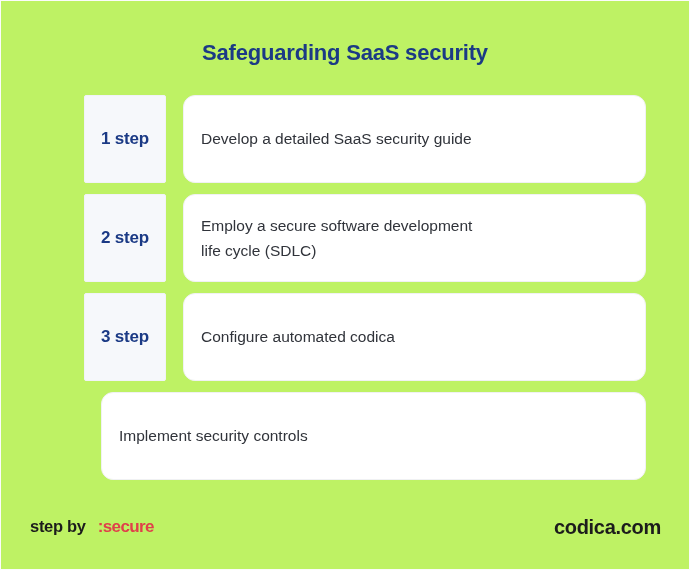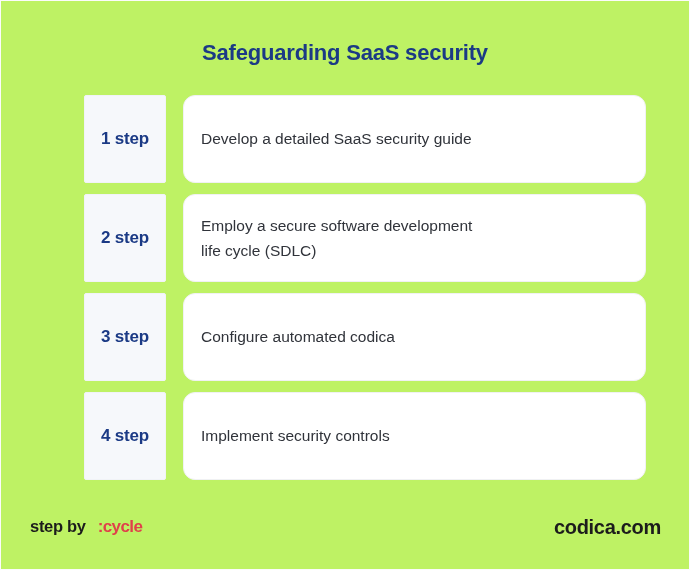--- a/index.html
+++ b/index.html
@@ -161,31 +161,28 @@
     <div class="step-row">
       <div class="step-badge">
         <span class="step-badge-label">3 step</span>
       </div>
       <div class="step-card">
         <span class="step-card-text">Configure automated codica</span>
       </div>
     </div>
 
     <div class="step-row">
-      <div class="step-badge">
-        <span class="step-badge-label">4 step</span>
-      </div>
       <div class="step-card">
         <span class="step-card-text">Implement security controls</span>
       </div>
     </div>
 
   </div>
 
   <div class="footer">
     <div class="made-by">
       <span class="made-by-label">step by</span>
-      <span class="codica-logo">:cycle</span>
+      <span class="codica-logo">:secure</span>
     </div>
     <div class="site-url">codica.com</div>
   </div>
 
 </div>
 
 </body></html>

